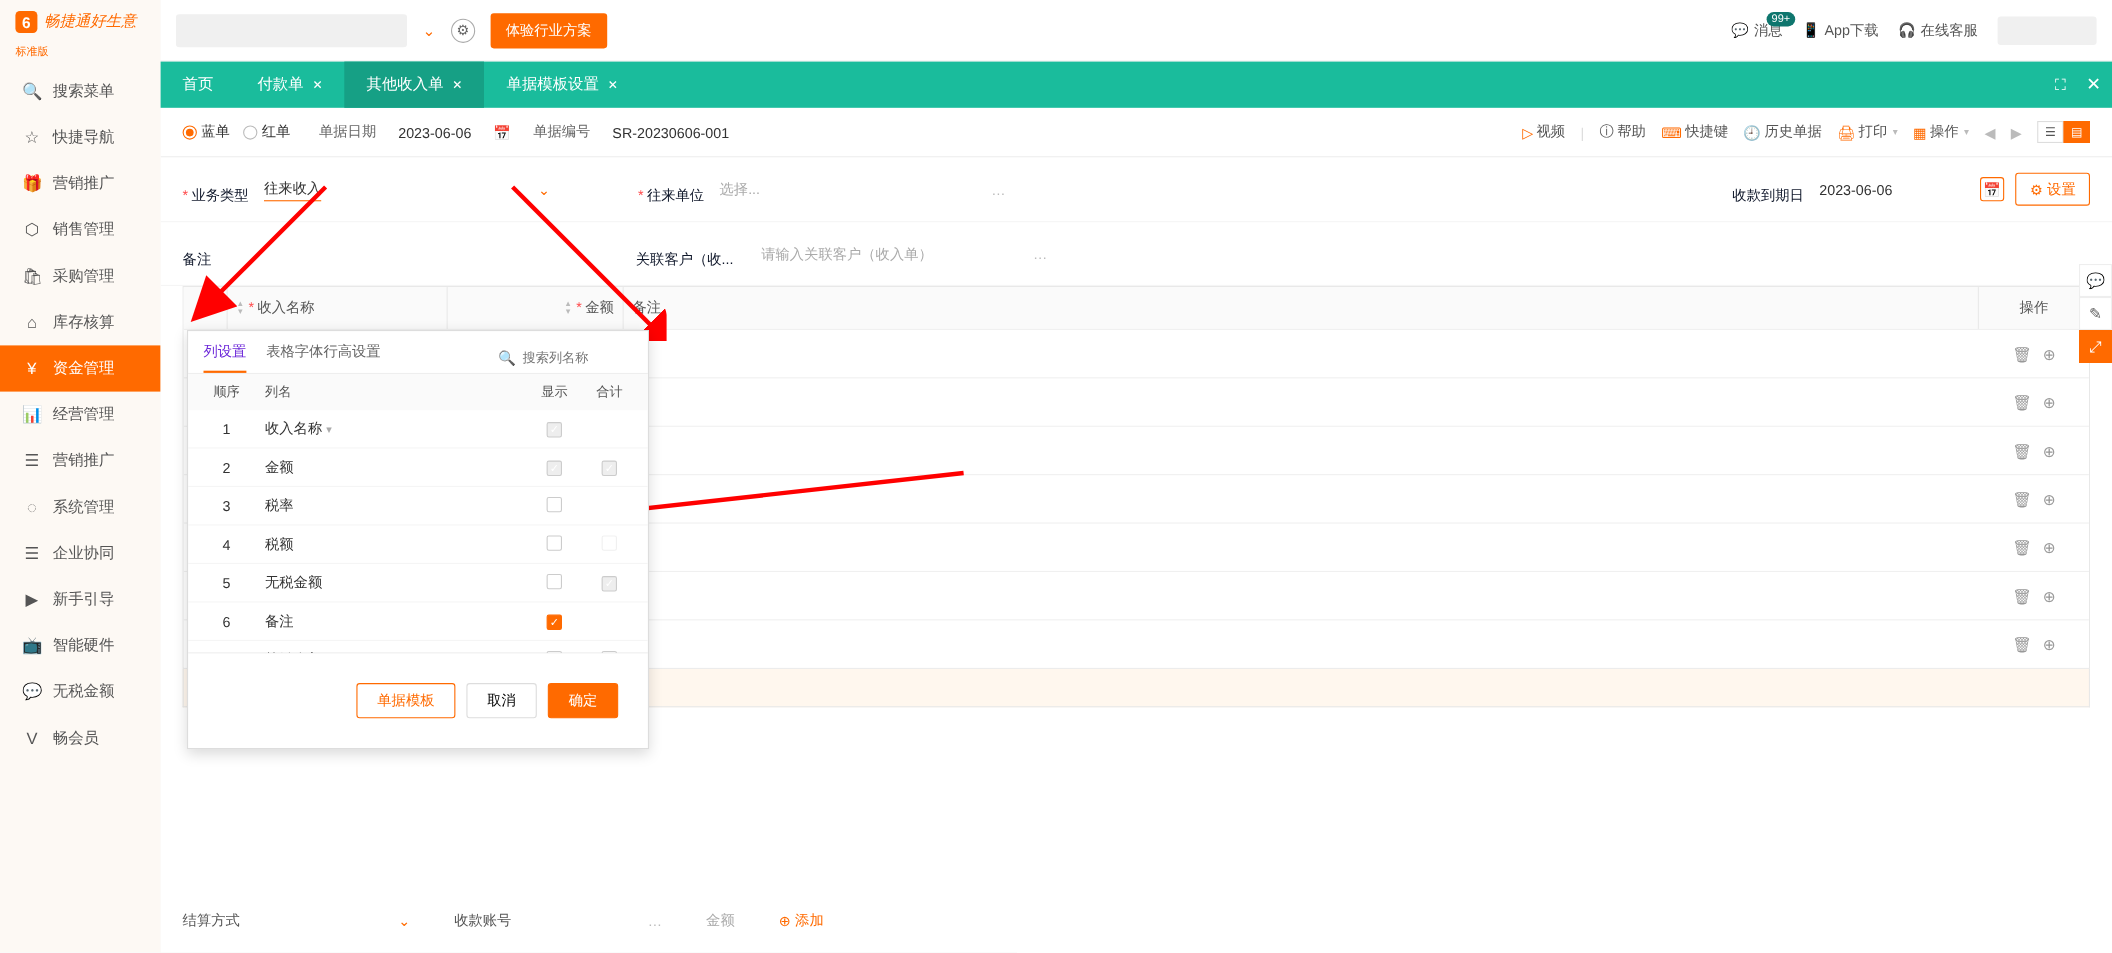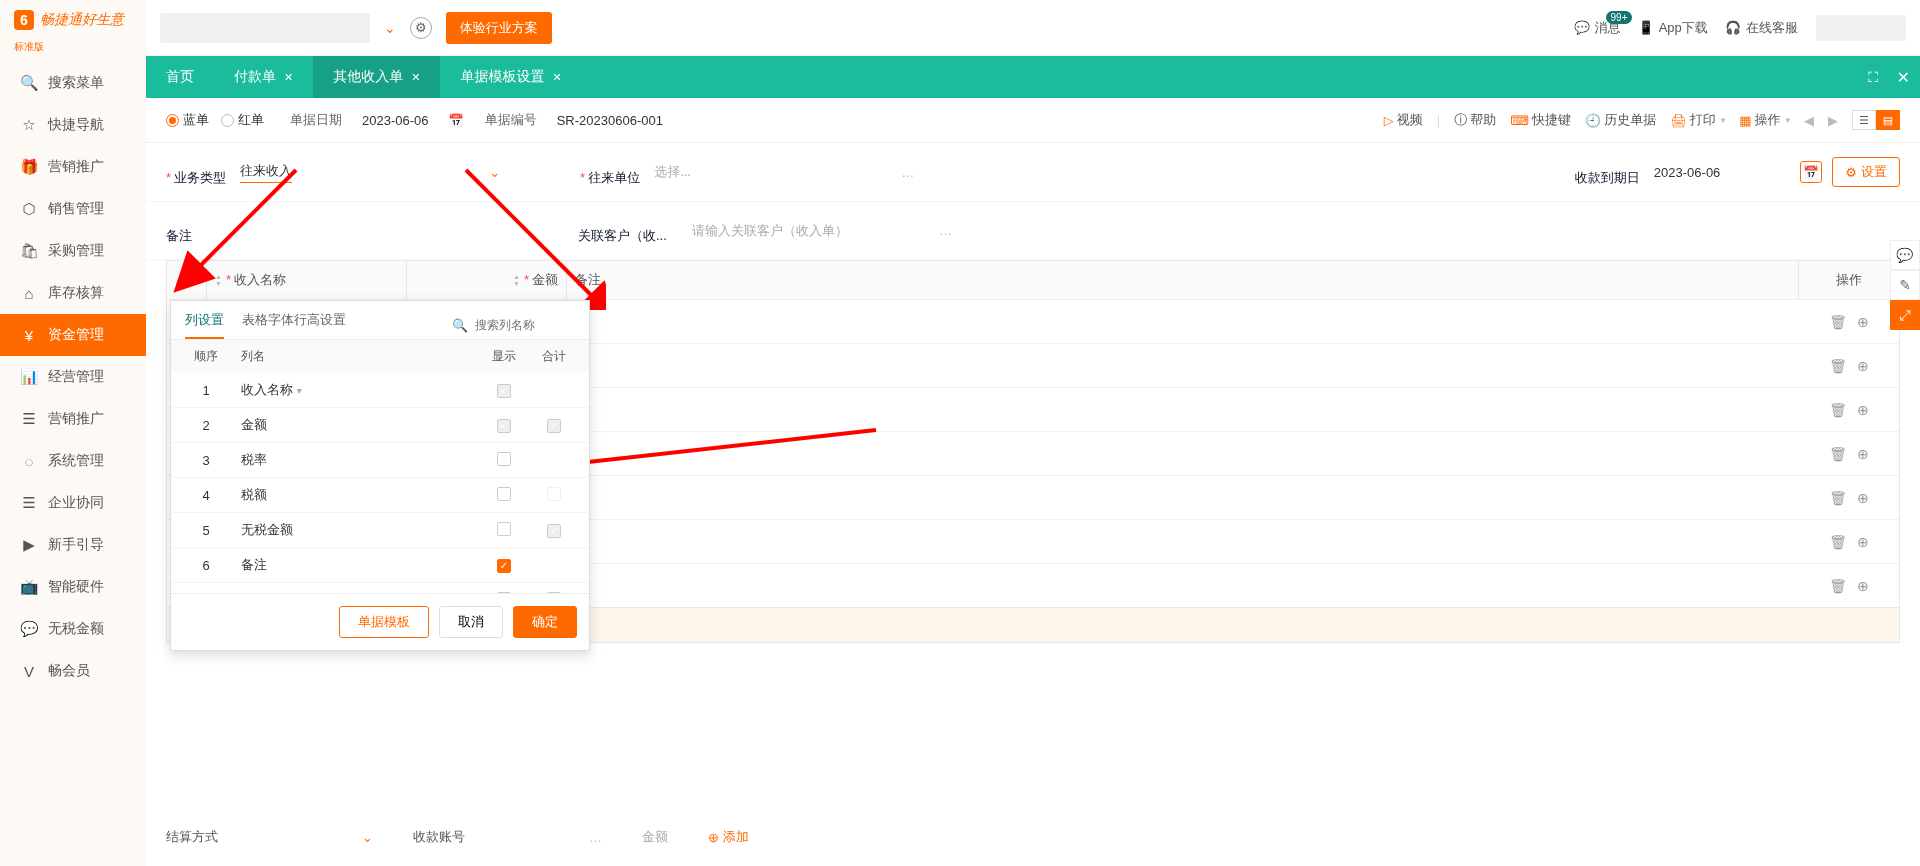--- a/index.html
+++ b/index.html
@@ -67,36 +67,36 @@
     .sort-arrows { display: flex; flex-direction: column; font-size: 7px; color: #bbb; line-height: 7px; cursor: pointer; }
     .tbl-body { background: #fff; }
     .tr { display: flex; border-top: 1px solid #f0f0f0; height: 44px; }
     .td { padding: 8px; border-right: 1px solid #f0f0f0; display: flex; align-items: center; }
     .td-ops { display: flex; gap: 10px; justify-content: center; width: 100px; border-right: none; margin-left: auto; }
     .row-ico { color: #999; cursor: pointer; font-size: 14px; }
     .td-first { width:40px; }
     .popup { position: absolute; top: 40px; left: 4px; width: 420px; background: #fff; border: 1px solid #ddd; box-shadow: 0 4px 12px rgba(0,0,0,.15); z-index: 100; }
     .pop-tabs { display: flex; gap: 18px; padding: 10px 14px 0; border-bottom: 1px solid #eee; }
     .pop-tab { padding-bottom: 8px; cursor: pointer; color: #666; font-size: 13px; }
-    .pop-tab.active { color: #0f766e; border-bottom: 2px solid #ff6a00; }
+    .pop-tab.active { color: #6d28d9; border-bottom: 2px solid #ff6a00; }
     .pop-search { margin-left: auto; display: flex; align-items: center; gap: 6px; color: #bbb; font-size: 13px; }
     .pop-search input { border: none; outline: none; font-size: 12px; width: 100px; }
     .pop-thead { display: flex; background: #fafafa; padding: 8px 10px; font-size: 12px; color: #555; }
     .pc-seq { width: 50px; text-align: center; }
     .pc-name { flex: 1; padding-left: 10px; }
     .pc-show { width: 50px; text-align: center; }
     .pc-sum { width: 50px; text-align: center; }
     .pop-row { display: flex; padding: 8px 10px; font-size: 13px; border-bottom: 1px solid #f5f5f5; align-items: center; }
     .chk { width: 14px; height: 14px; border: 1px solid #ccc; border-radius: 2px; display: inline-flex; align-items: center; justify-content: center; cursor: pointer; margin: 0 auto; font-size: 10px; color: #fff; }
     .chk.checked { background: #ff6a00; border-color: #ff6a00; }
     .chk.disabled { background: #eee; }
     .pop-scroll { max-height: 220px; overflow-y: auto; position:relative;}
     .pop-scroll::-webkit-scrollbar { width: 6px; }
     .pop-scroll::-webkit-scrollbar-thumb { background: #bbb; border-radius: 3px; }
-    .pop-footer { display: flex; justify-content: flex-end; gap: 10px; padding: 12px; border-top: 1px solid #eee; }
+    .pop-footer { display: flex; justify-content: flex-end; gap: 10px; padding: 27px; border-top: 1px solid #eee; }
     .btn { padding: 6px 18px; border-radius: 3px; cursor: pointer; font-size: 13px; border: 1px solid #ddd; background: #fff; }
     .btn-outline { border-color: #ff6a00; color: #ff6a00; }
     .btn-primary { background: #ff6a00; color: #fff; border-color: #ff6a00; }
     .arrow-red { position: absolute; z-index: 90; pointer-events: none; }
     .subtotal-row { margin: 0 20px; display: flex; padding: 8px 0; background: #fff7ee; border: 1px solid #e8e8e8; border-top: none; font-size: 13px; }
     .st-lbl { width: 40px; text-align: center; color: #555; }
     .st-amt { width: 200px; padding: 0 8px; }
     .st-val { width: 160px; text-align: right; padding-right: 12px; }
     .settle-row { padding: 20px; display: flex; align-items: center; gap: 40px; margin-top: auto; color: #555;}
     .stl-fld { display: flex; align-items: center; gap: 12px; font-size: 13px; }

